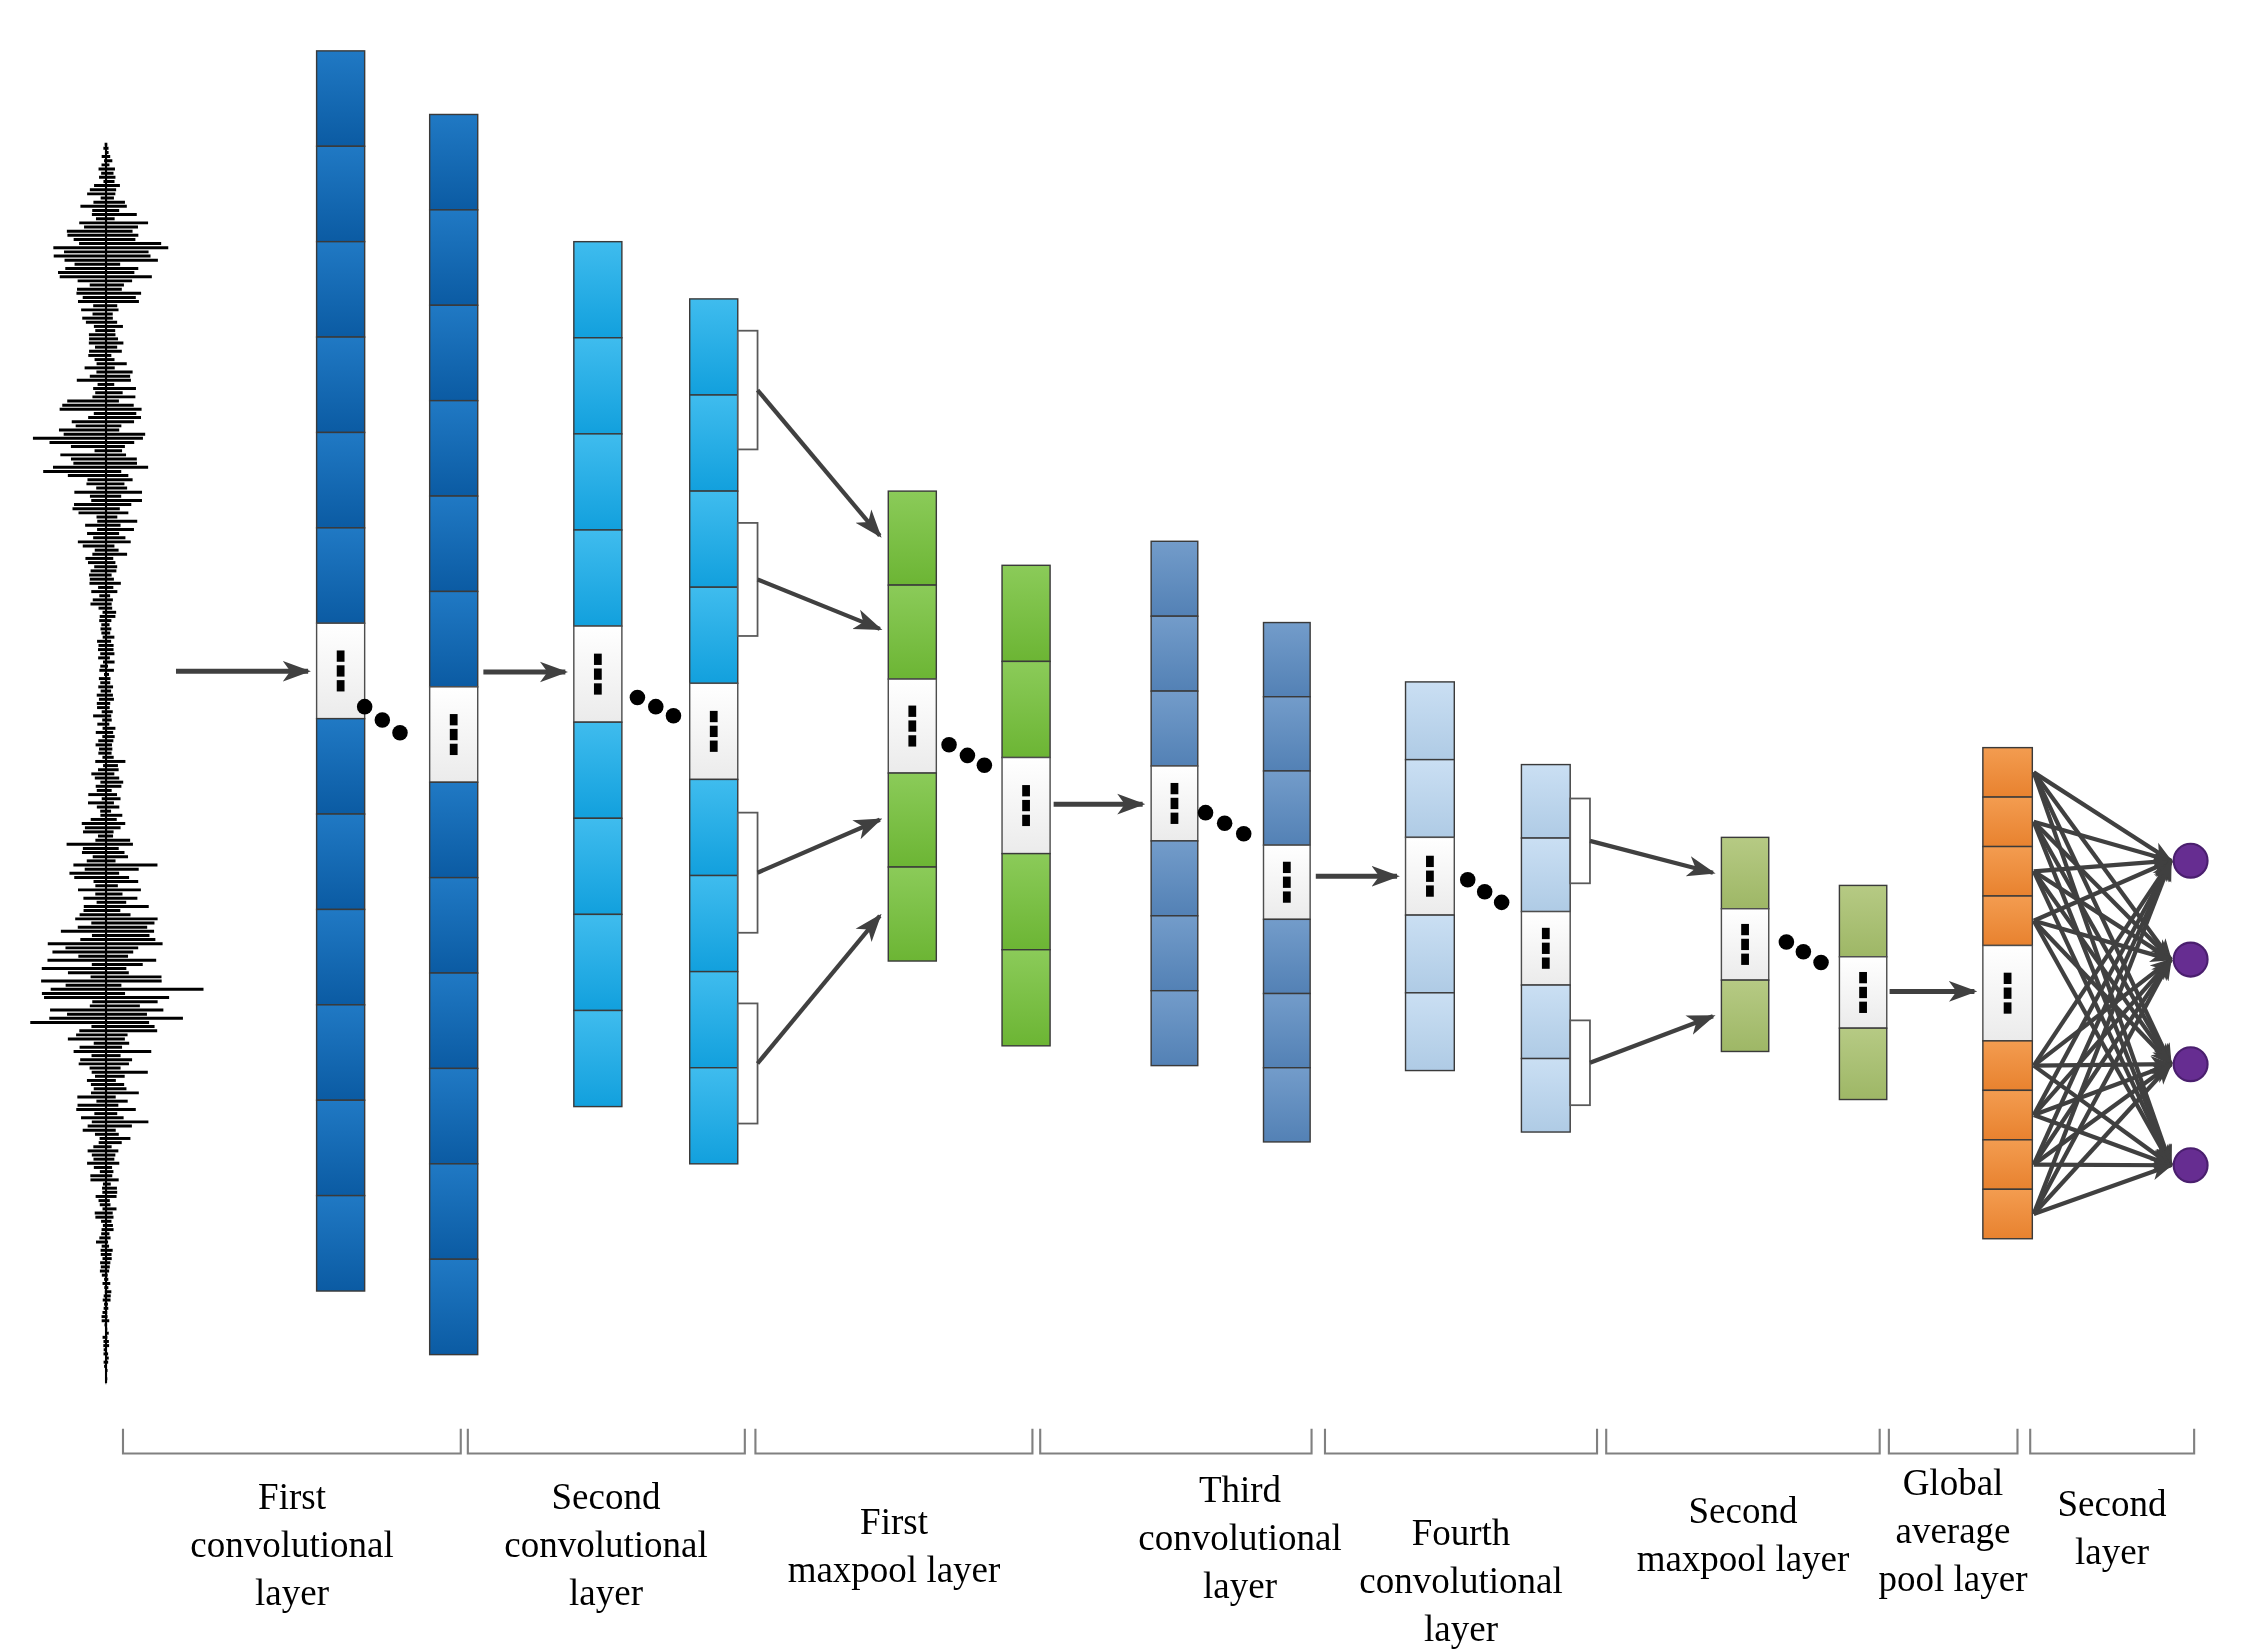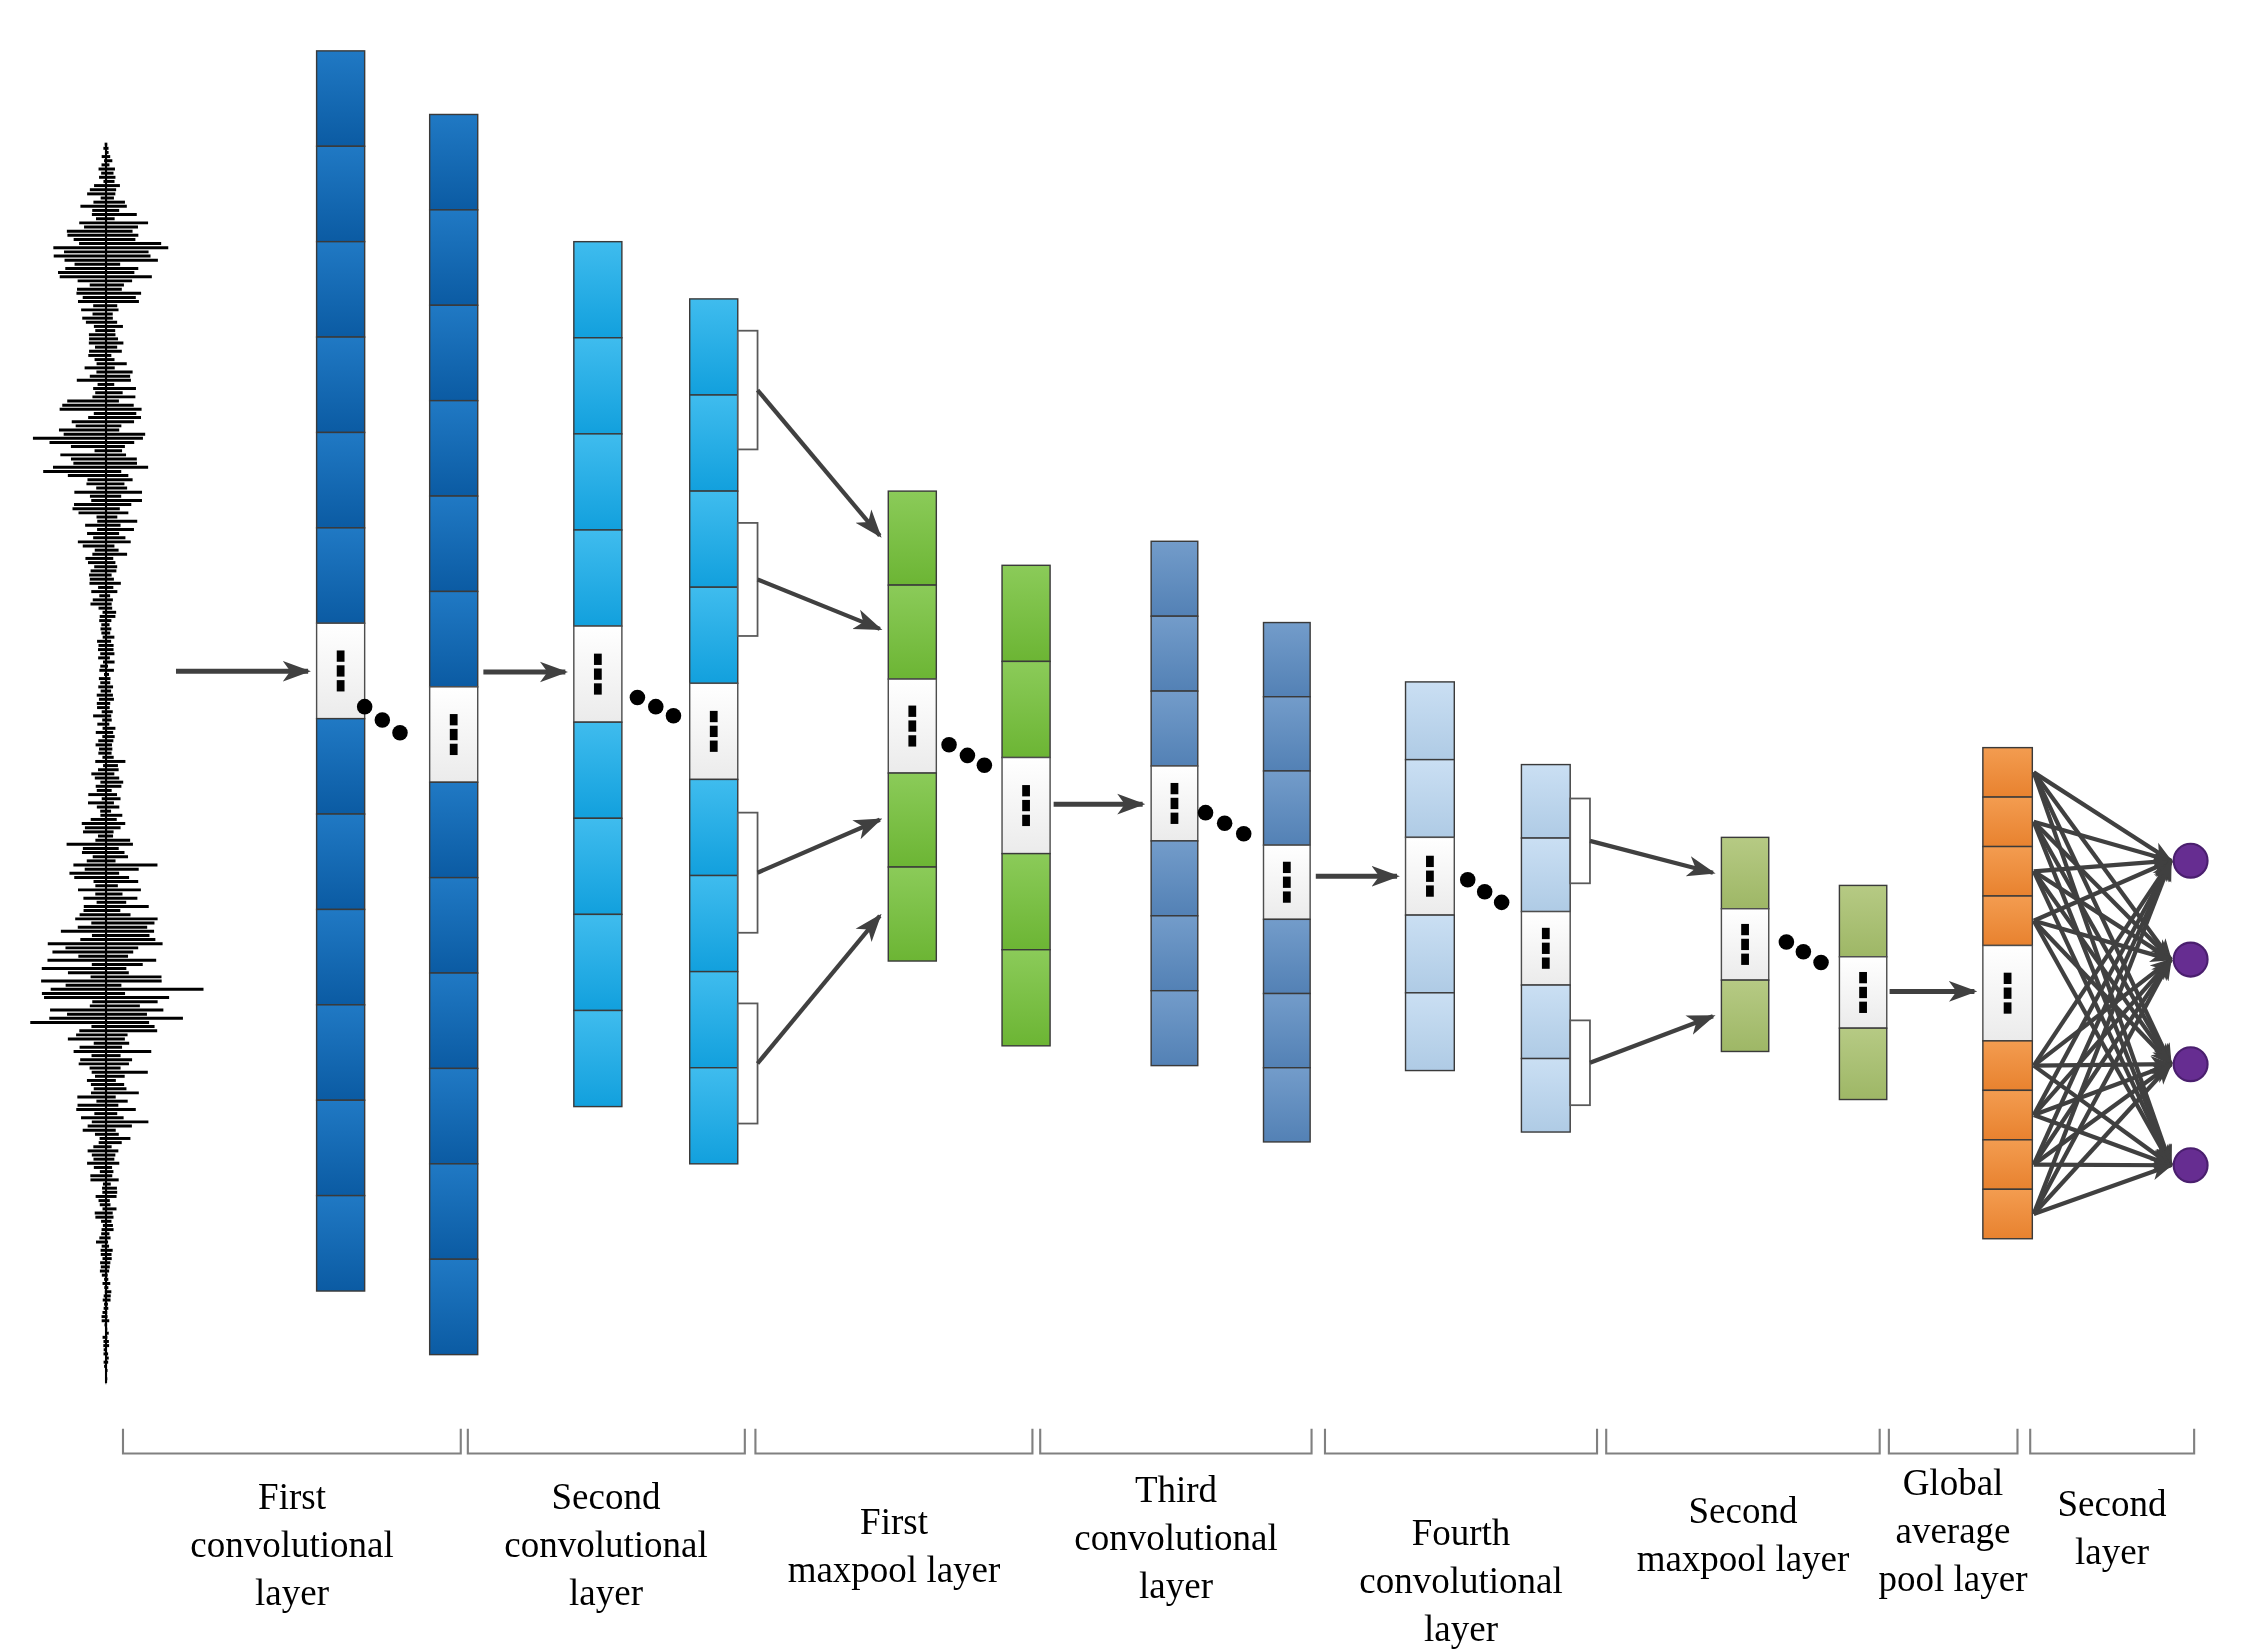--- a/index.html
+++ b/index.html
@@ -1,17 +1,17 @@
 <!DOCTYPE html>
 <html style="font-size:11.3px"><head>
 <meta charset="utf-8">
 <style>
   html,body{margin:0;padding:0;background:#fff;}
   .canvas{position:relative;width:2250px;height:1650px;background:#ffffff;overflow:hidden;
-          font-family:"Liberation Serif", serif;}
+          font-family:"Liberation Serif", serif;border-radius:22px;}
   #diagram{position:absolute;left:0;top:0;}
   .layer-label{
     position:absolute;
     transform:translateX(-50%);
     text-align:center;
     white-space:pre-line;
     font-size:37px;
     line-height:1.3;
     color:#000;
     font-family:"Liberation Serif", serif;
@@ -619,21 +619,21 @@
     </svg>
 
   <div class="layer-label" style="left: 292px; top: 1473px;">First
 convolutional
 layer</div>
   <div class="layer-label" style="left: 606px; top: 1473px;">Second
 convolutional
 layer</div>
   <div class="layer-label" style="left: 894px; top: 1498px;">First
 maxpool layer</div>
-  <div class="layer-label" style="left: 1176px; top: 1466px;">Third
+  <div class="layer-label" style="left: 1240px; top: 1466px;">Third
 convolutional
 layer</div>
   <div class="layer-label" style="left: 1461px; top: 1463px; margin-top: 46px;">Fourth
 convolutional
 layer</div>
   <div class="layer-label" style="left: 1743px; top: 1487px;">Second
 maxpool layer</div>
   <div class="layer-label" style="left: 1953px; top: 1459px;">Global
 average
 pool layer</div>

